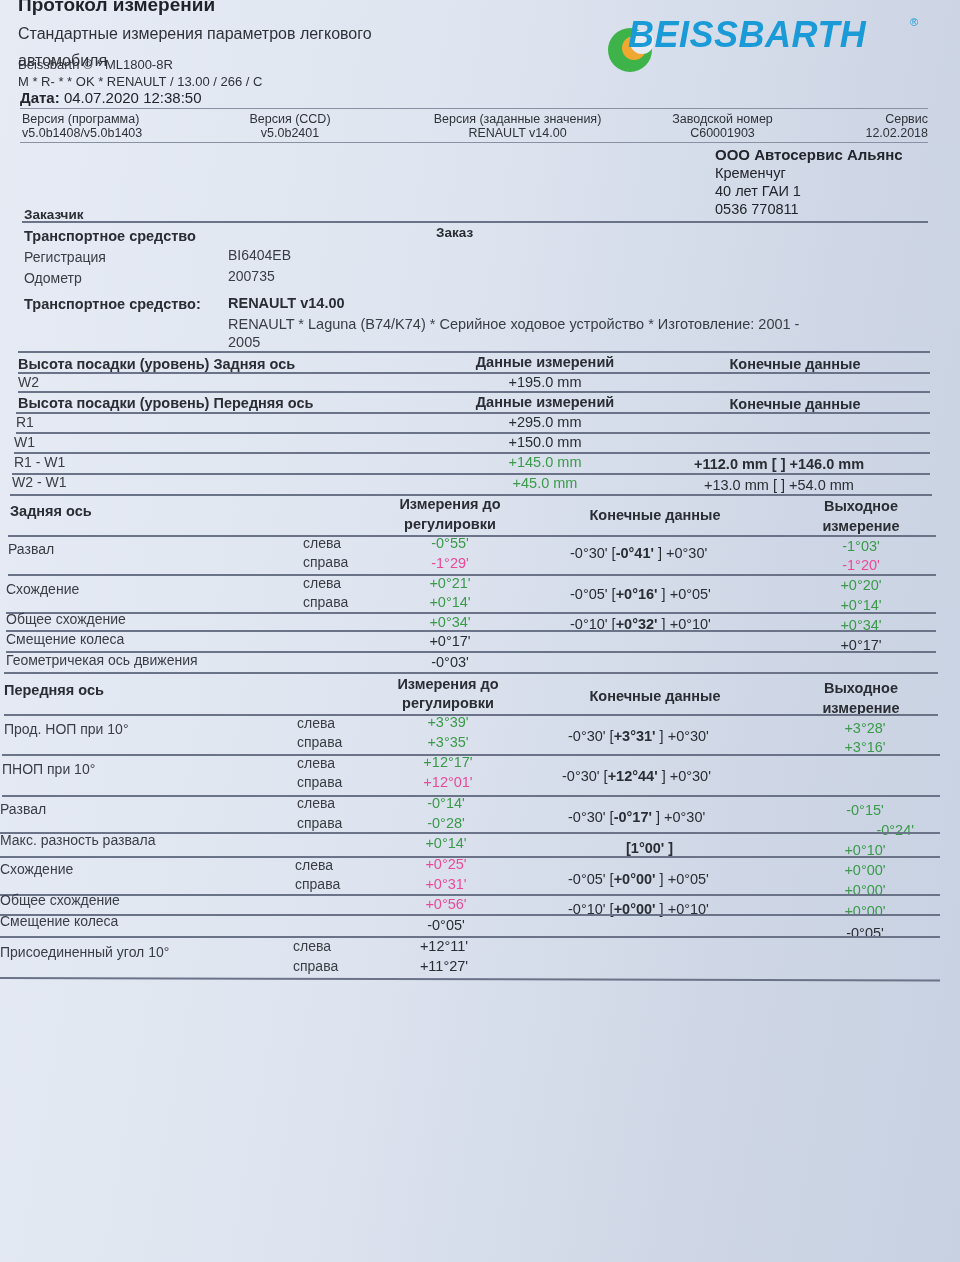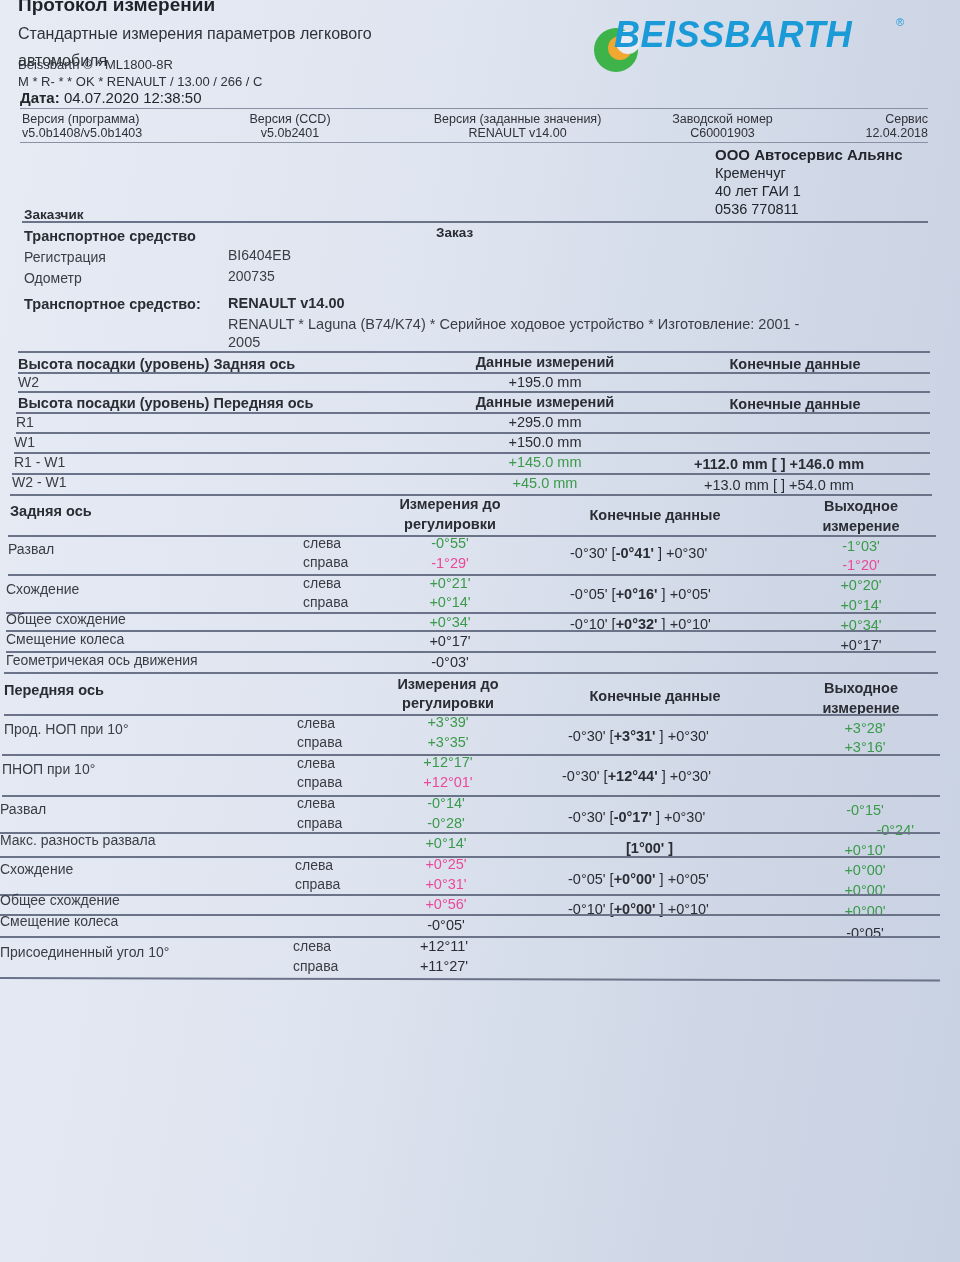--- a/index.html
+++ b/index.html
@@ -23,21 +23,21 @@
   .company { font-size: 14.5px; color: #22252b; line-height: 18px; }
   .company .name { font-weight: bold; font-size: 15px; }
   .bold { font-weight: bold; }
   .lbl { font-size: 14px; color: #3a3d44; }
   .hdr { font-size: 14.5px; font-weight: bold; color: #2a2d33; }
   .num { font-size: 14.5px; color: #2a2d33; }
   .g { color: #3a9a4a; }
   .r { color: #ec4899; }
   .k { color: #2a2d33; }
   .center { text-align: center; }
-  .logo { left: 588px; top: 10px; width: 330px; height: 66px; }
+  .logo { left: 602px; top: 10px; width: 330px; height: 66px; }
 </style>
 </head>
 <body>
 
 <div class="abs title">Протокол измерений</div>
 <div class="abs subtitle">Стандартные измерения параметров легкового автомобиля</div>
 <div class="abs small" style="left:18px;top:57px;">Beissbarth © * ML1800-8R</div>
 <div class="abs small" style="left:18px;top:74px;text-align:right;">M * R- * * OK * RENAULT / 13.00 / 266 / C</div>
 <div class="abs date">
   <b>Дата:</b>
@@ -57,21 +57,21 @@
 <div class="hr light" style="left:20px;top:108px;width:908px;"></div>
 <div class="abs ver-label" style="left:22px;top:112px;">Версия (программа)</div>
 <div class="abs ver-val" style="left:22px;top:126px;">v5.0b1408/v5.0b1403</div>
 <div class="abs ver-label center" style="left:230px;top:112px;width:120px;">Версия (CCD)</div>
 <div class="abs ver-val center" style="left:230px;top:126px;width:120px;">v5.0b2401</div>
 <div class="abs ver-label center" style="left:420px;top:112px;width:195px;">Версия (заданные значения)</div>
 <div class="abs ver-val center" style="left:420px;top:126px;width:195px;">RENAULT v14.00</div>
 <div class="abs ver-label center" style="left:660px;top:112px;width:125px;">Заводской номер</div>
 <div class="abs ver-val center" style="left:660px;top:126px;width:125px;">C60001903</div>
 <div class="abs ver-label" style="left:820px;top:112px;width:108px;text-align:right;">Сервис</div>
-<div class="abs ver-val" style="left:820px;top:126px;width:108px;text-align:right;">12.04.2018</div>
+<div class="abs ver-val" style="left:820px;top:126px;width:108px;text-align:right;">12.02.2018</div>
 <div class="hr light" style="left:20px;top:142px;width:908px;"></div>
 
 <div class="abs company" style="left:715px;top:146px;">
   <div class="name">ООО Автосервис Альянс</div>
   <div>Кременчуг</div>
   <div>40 лет ГАИ 1</div>
   <div>0536 770811</div>
 </div>
 
 <div class="abs hdr" style="left:24px;top:207px;font-size:13.5px;">Заказчик</div>

